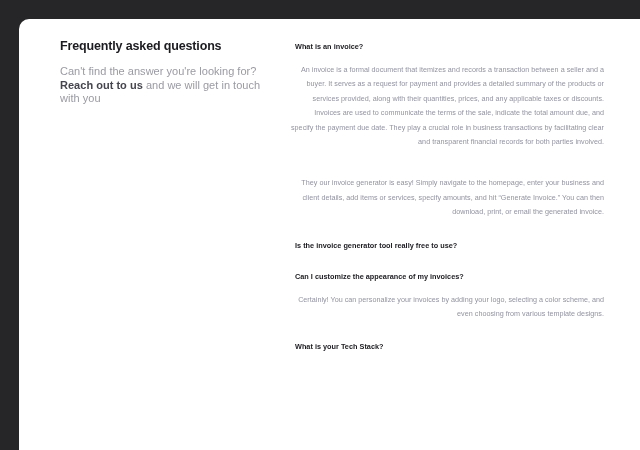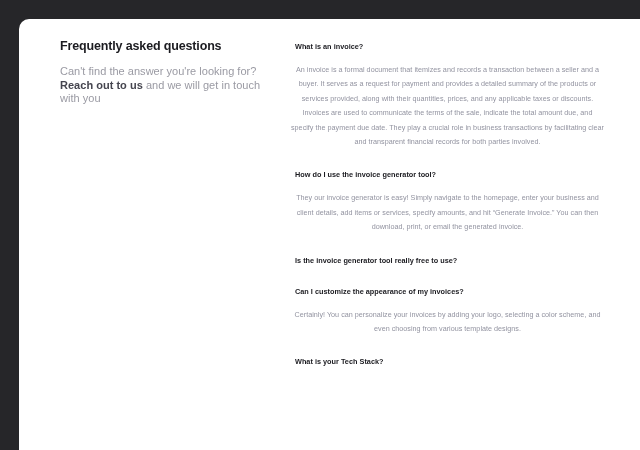--- a/index.html
+++ b/index.html
@@ -99,21 +99,21 @@
     letter-spacing: 0.01px;
   }
 
   .faq-answer {
     margin: 0;
     padding-top: 7px;
     font-size: 7.2px;
     line-height: 14.4px;
     color: #9293a0;
     letter-spacing: 0.015px;
-    text-align: center;
+    text-align: right;
   }
 </style>
 </head>
 <body>
 
 <div id="page-root">
 
   <div class="content-card">
     <div class="faq-layout">
 
@@ -123,21 +123,20 @@
           <span>Can't find the answer you're looking for? </span><a class="cta-link">Reach out to us</a><span> and we will get in touch with you</span>
         </p>
       </div>
 
       <div class="faq-list" id="faq-list">
           <div class="faq-item">
             <h2 class="faq-question">What is an invoice?</h2>
             <p class="faq-answer">An invoice is a formal document that itemizes and records a transaction between a seller and a buyer. It serves as a request for payment and provides a detailed summary of the products or services provided, along with their quantities, prices, and any applicable taxes or discounts. Invoices are used to communicate the terms of the sale, indicate the total amount due, and specify the payment due date. They play a crucial role in business transactions by facilitating clear and transparent financial records for both parties involved.</p>
           </div>
           <div class="faq-item">
-            <h2 class="faq-question">How do I use the invoice generator tool?</h2>
             <p class="faq-answer">They our invoice generator is easy! Simply navigate to the homepage, enter your business and client details, add items or services, specify amounts, and hit “Generate Invoice.” You can then download, print, or email the generated invoice.</p>
           </div>
           <div class="faq-item">
             <h2 class="faq-question">Is the invoice generator tool really free to use?</h2>
           </div>
           <div class="faq-item">
             <h2 class="faq-question">Can I customize the appearance of my invoices?</h2>
             <p class="faq-answer">Certainly! You can personalize your invoices by adding your logo, selecting a color scheme, and even choosing from various template designs.</p>
           </div>
           <div class="faq-item">

